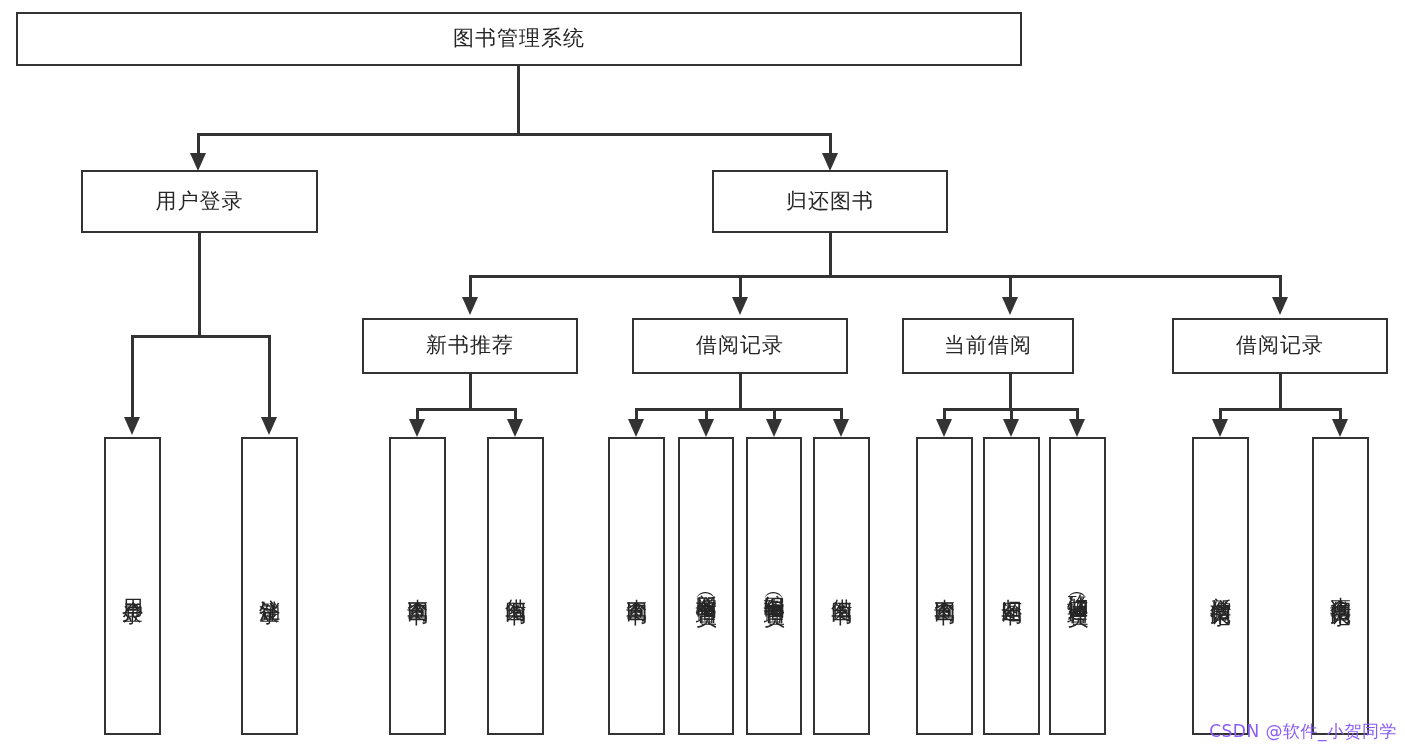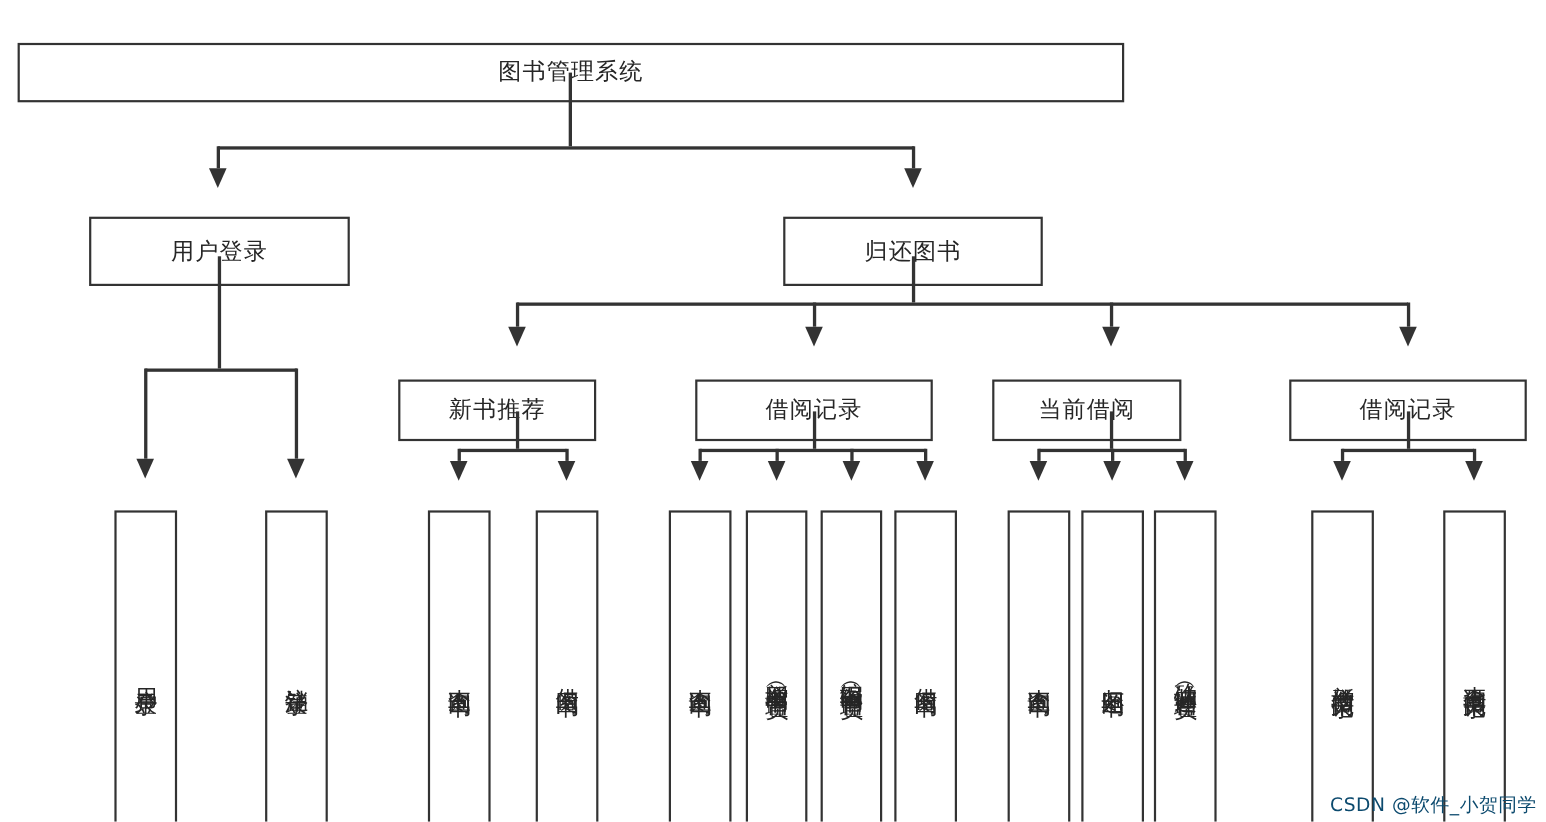--- a/index.html
+++ b/index.html
@@ -19,21 +19,20 @@
   }
   .node {
     position: absolute;
     box-sizing: border-box;
     border: 2px solid #333333;
     background: #ffffff;
     display: flex;
     align-items: center;
     justify-content: center;
     color: #262626;
-    margin-top: 27px;
   }
   .node.horizontal {
     font-size: 21px;
     letter-spacing: 1px;
     line-height: 1.2;
   }
   .node.vertical {
     writing-mode: vertical-rl;
     text-orientation: upright;
     font-size: 21px;
@@ -61,40 +60,40 @@
     height: 0;
     border-left: 8px solid transparent;
     border-right: 8px solid transparent;
     border-top: 18px solid #333333;
   }
   #watermark {
     position: absolute;
     right: 8px;
     bottom: 4px;
     font-size: 17px;
-    color: #0c4a6e;
+    color: #8b5cf6;
     white-space: nowrap;
     letter-spacing: 0.5px;
   }
 </style>
 </head>
 <body>
 
 <div id="canvas">
   <div id="nodes-layer">
       <div class="node horizontal" style="left: 16px; top: 12px; width: 1006px; height: 54px;">
         <span>图书管理系统</span>
       </div>
       <div class="node horizontal" style="left: 81px; top: 170px; width: 237px; height: 63px;">
         <span>用户登录</span>
       </div>
       <div class="node horizontal" style="left: 712px; top: 170px; width: 236px; height: 63px;">
         <span>归还图书</span>
       </div>
-      <div class="node horizontal" style="left: 362px; top: 318px; width: 180px; height: 56px;">
+      <div class="node horizontal" style="left: 362px; top: 318px; width: 216px; height: 56px;">
         <span>新书推荐</span>
       </div>
       <div class="node horizontal" style="left: 632px; top: 318px; width: 216px; height: 56px;">
         <span>借阅记录</span>
       </div>
       <div class="node horizontal" style="left: 902px; top: 318px; width: 172px; height: 56px;">
         <span>当前借阅</span>
       </div>
       <div class="node horizontal" style="left: 1172px; top: 318px; width: 216px; height: 56px;">
         <span>借阅记录</span>

